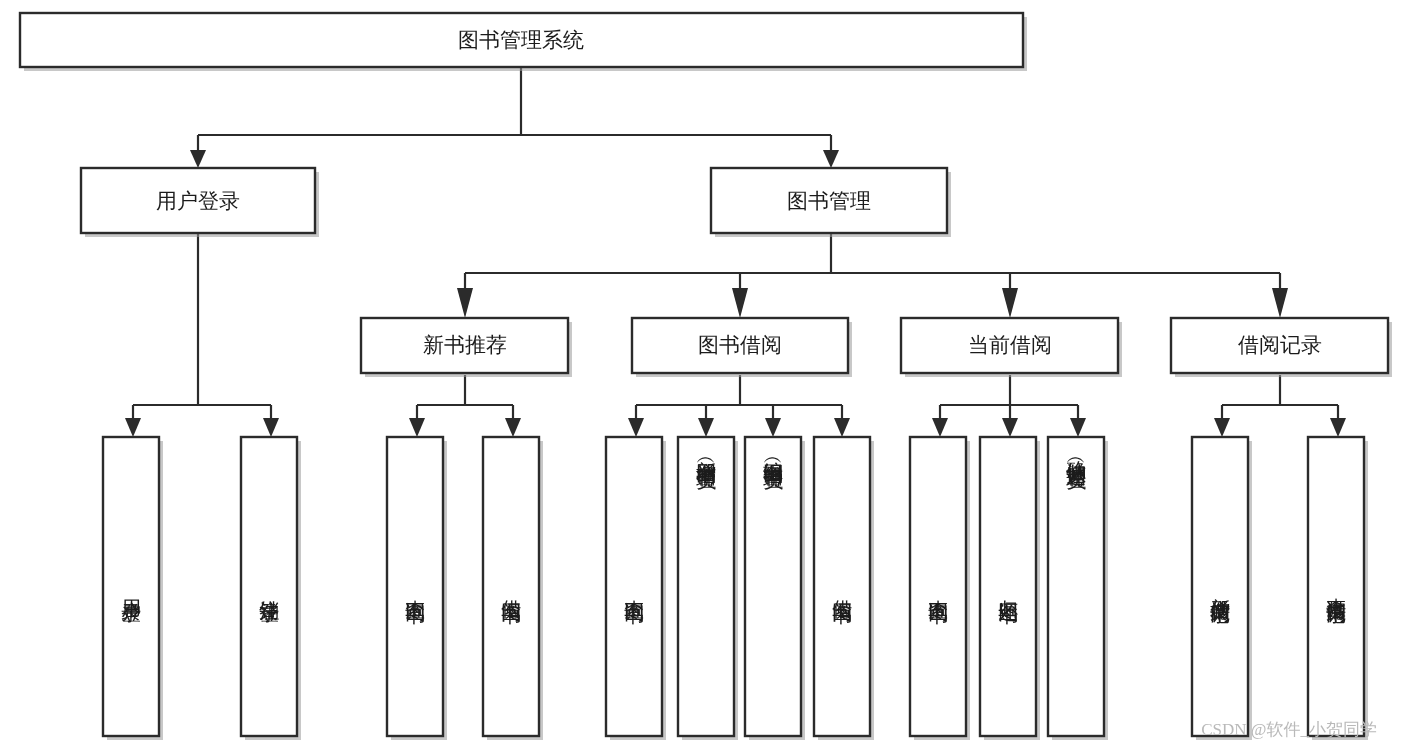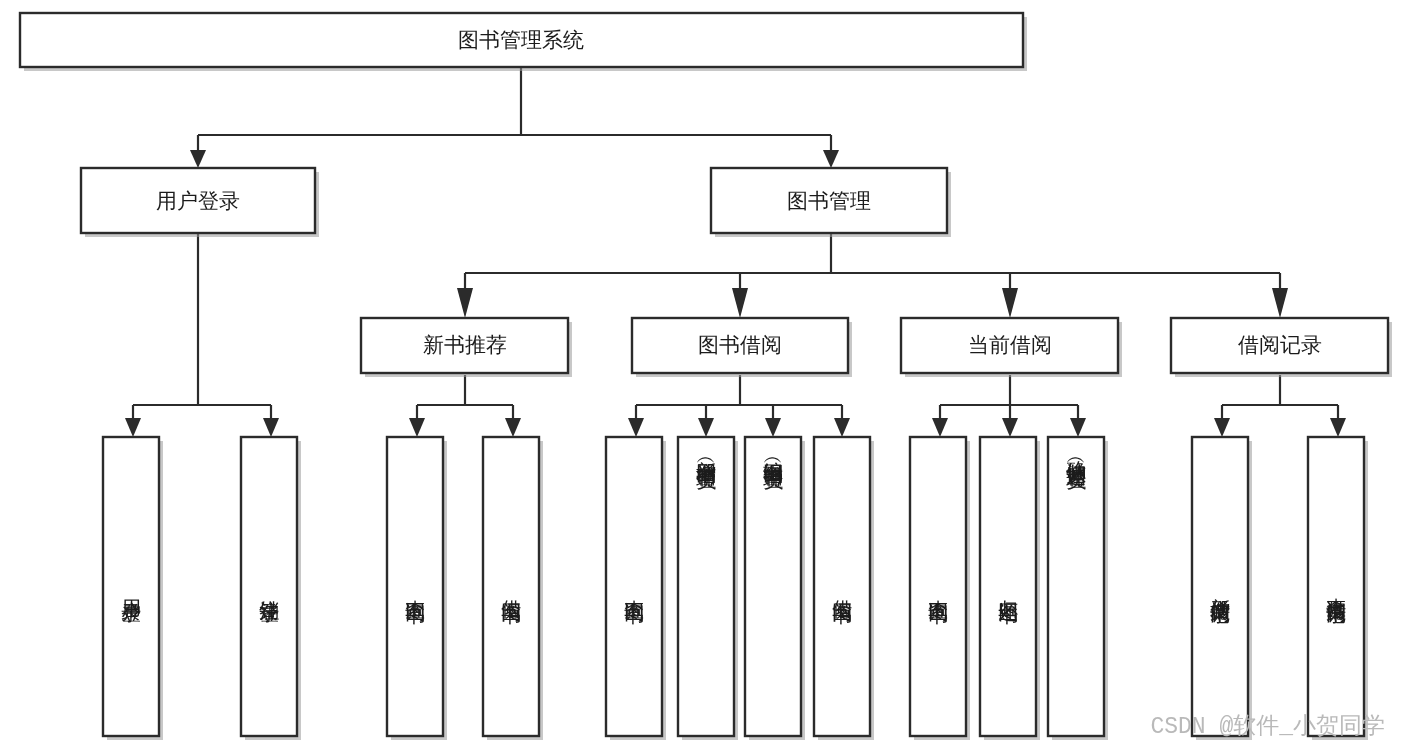--- a/index.html
+++ b/index.html
@@ -62,24 +62,24 @@
     text-orientation: upright;
     font-family: "DejaVu Sans", "Liberation Sans", sans-serif;
     font-size: 20px;
     line-height: 1.08;
     color: #1c1c1c;
     letter-spacing: 1.5px;
     white-space: nowrap;
   }
   .watermark {
     position: absolute;
-    right: 20px;
+    right: 28px;
     bottom: 6px;
-    font-family: Liberation Mono, monospace;
-    font-size: 23px;
+    font-family: Liberation Serif, serif;
+    font-size: 17px;
     color: #b9b9b9;
     white-space: nowrap;
     pointer-events: none;
   }
 </style>
 </head>
 <body>
 
 <div id="diagram-root">
 

